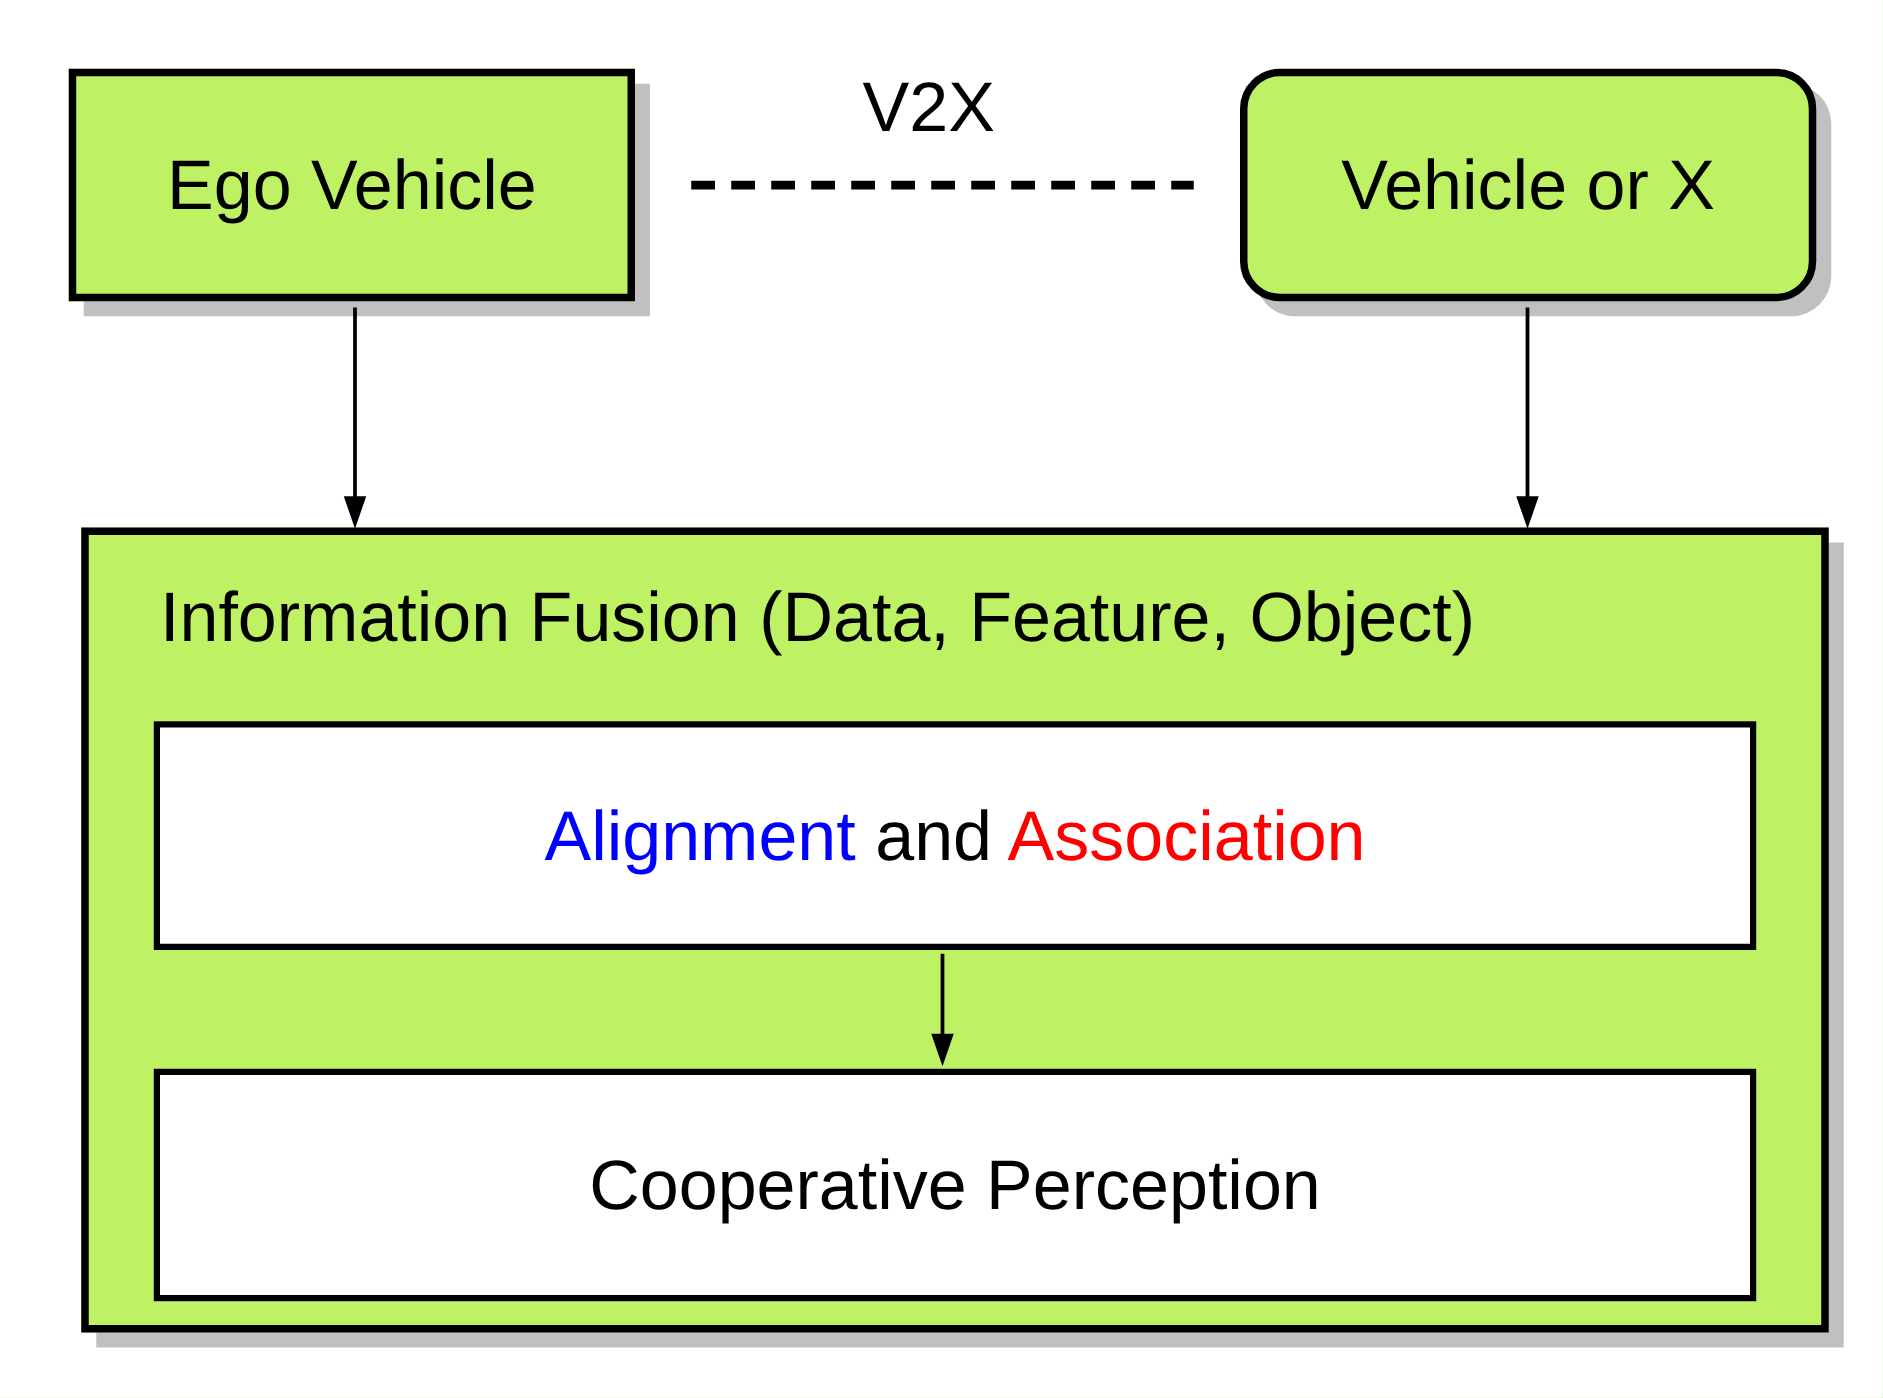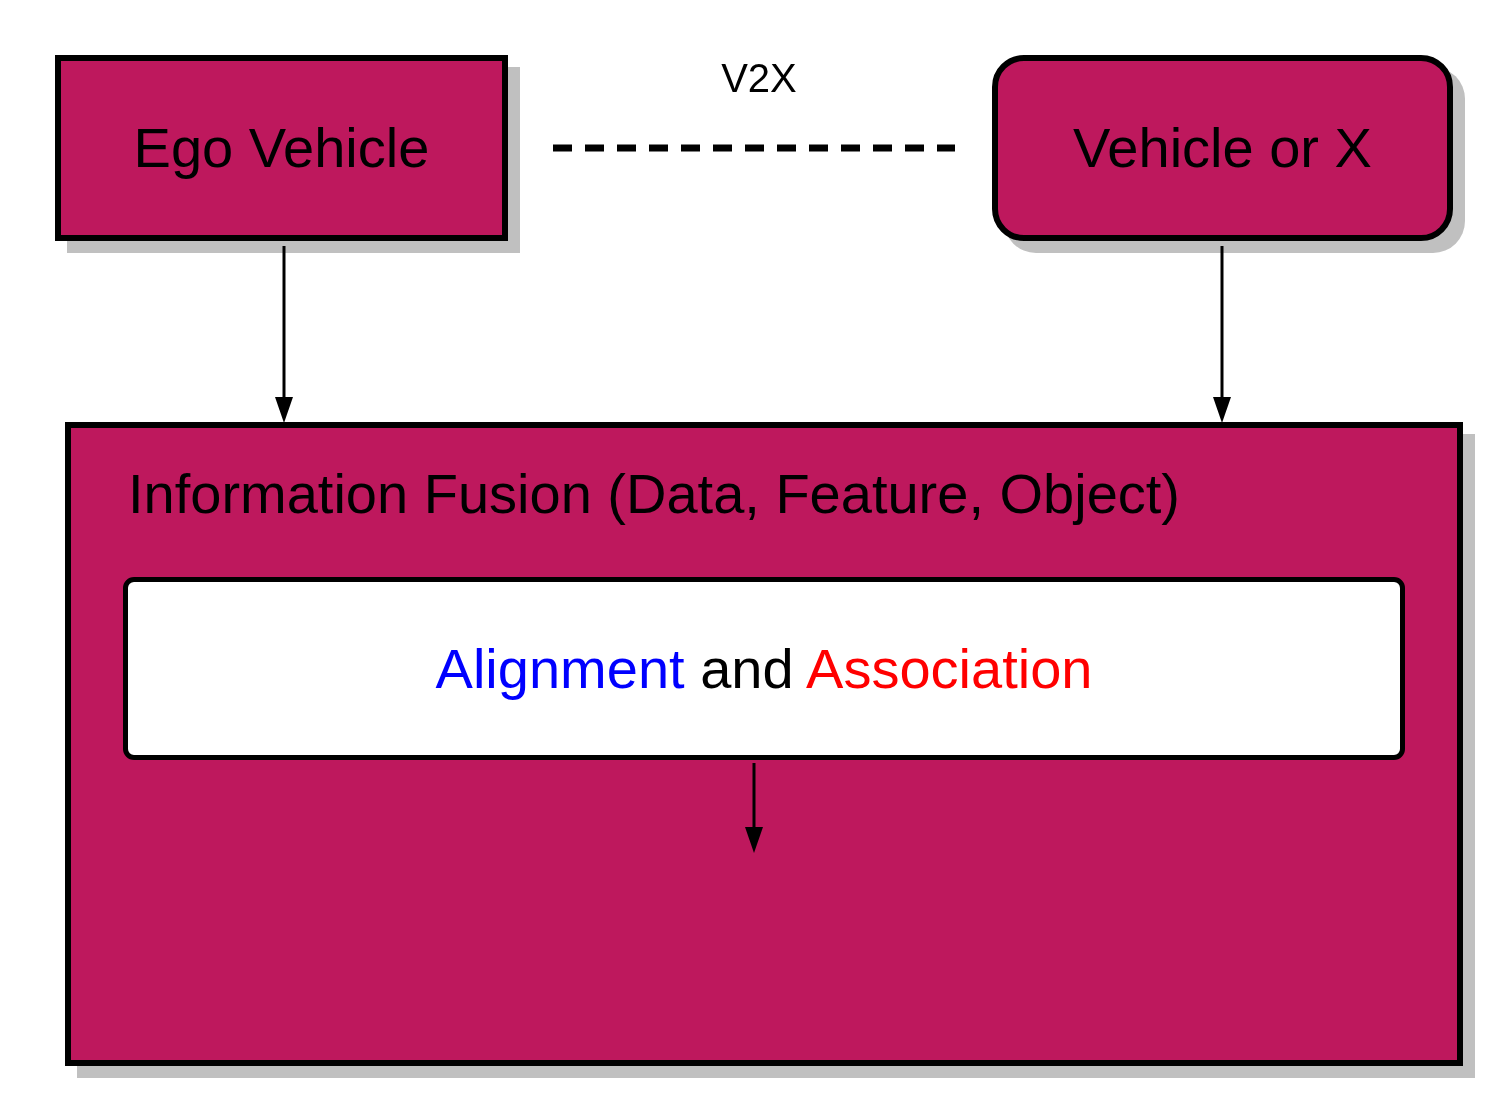--- a/index.html
+++ b/index.html
@@ -13,21 +13,21 @@
     height: 1118px;
     background: #ffffff;
     font-family: "Liberation Sans", sans-serif;
     color: #000000;
     overflow: hidden;
   }
   
   .node {
     position: absolute;
     box-sizing: border-box;
-    background: #be185d;
+    background: #bef264;
     border: 6px solid #000000;
     box-shadow: 12px 12px 0 0 #c0c0c0;
     display: flex;
     align-items: center;
     justify-content: center;
     font-size: 56px;
     line-height: 1.1;
   }
   .node-ego   { left: 55px;  top: 55px;  width: 453px;  height: 186px; }
   .node-vx    { left: 992px; top: 55px;  width: 461px;  height: 186px; border-radius: 32px; }
@@ -39,37 +39,37 @@
     box-sizing: border-box;
     background: #ffffff;
     border: 5px solid #000000;
     box-shadow: none;
     display: flex;
     align-items: center;
     justify-content: center;
     font-size: 56px;
     line-height: 1.1;
   }
-  .inner-align { left: 52px; top: 149px; width: 1282px; height: 183px; border-radius: 11px; }
+  .inner-align { left: 52px; top: 149px; width: 1282px; height: 183px; }
   .inner-coop  { left: 52px; top: 427px; width: 1282px; height: 186px; }
   .big-title {
     position: absolute;
     left: 57px;
     top: 33px;
     font-size: 56px;
     line-height: 66px;
     white-space: nowrap;
   }
   .v2x-label {
     position: absolute;
-    left: 558px;
+    left: 542px;
     top: 58px;
     width: 402px;
     text-align: center;
-    font-size: 40px;
+    font-size: 56px;
     line-height: 1.0;
   }
   .text-blue { color: #0000ff; }
   .text-red  { color: #ff0000; }
   .label-line { white-space: nowrap; }
   .connector-layer {
     position: absolute;
     left: 0;
     top: 0;
     width: 1506px;
@@ -96,20 +96,23 @@
     <div class="big-title">Information Fusion (Data, Feature, Object)</div>
 
     <div class="inner inner-align">
       <div class="label-line">
         <span class="text-blue">Alignment</span>
         <span>and</span>
         <span class="text-red">Association</span>
       </div>
     </div>
 
+    <div class="inner inner-coop">
+      <span>Cooperative Perception</span>
+    </div>
   </div>
 
   <svg class="connector-layer" viewBox="0 0 1506 1118" xmlns="http://www.w3.org/2000/svg" aria-hidden="true">
 
     <g>
       <line x1="553" y1="148" x2="955" y2="148" stroke="#000000" stroke-width="7" stroke-dasharray="19 13"></line>
     </g>
 
     <g>
       <line x1="284" y1="246" x2="284" y2="400" stroke="#000000" stroke-width="3"></line>

